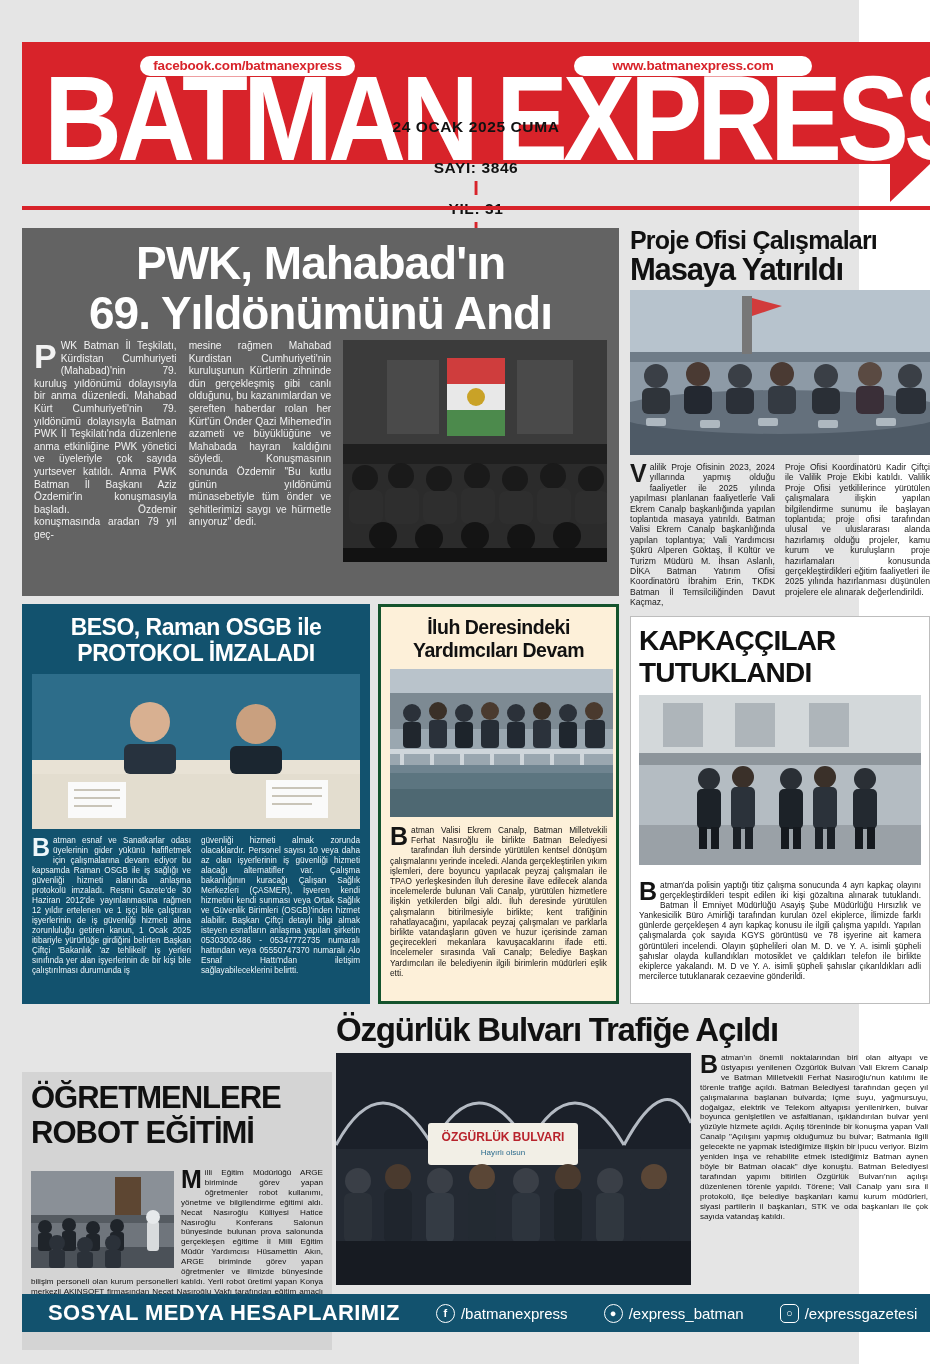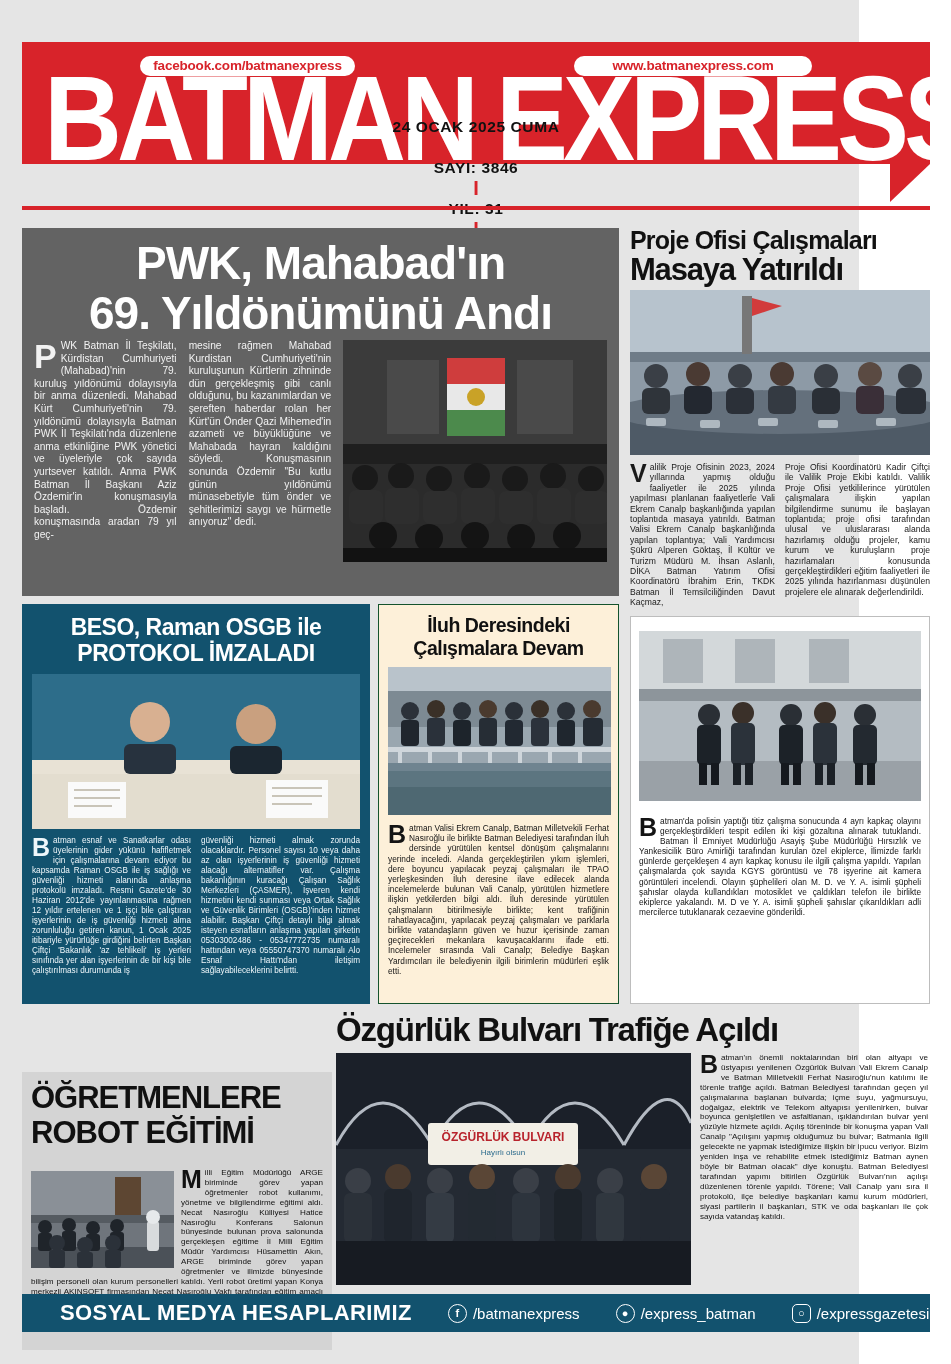--- a/index.html
+++ b/index.html
@@ -91,21 +91,21 @@
     background:#12526e; color:#fff; padding:10px 10px 8px 10px;
   }
   .beso h2 { font-size:23px; line-height:26px; font-weight:bold; text-align:center; letter-spacing:-0.5px; }
   .beso-photo { margin-top:8px; width:328px; height:155px; position:relative; overflow:hidden; background:#143f55; }
   .beso-cols { display:flex; gap:10px; margin-top:7px; }
   .beso-col { width:159px; font-size:8.2px; line-height:10px; text-align:justify; color:#eef6fa; }
 
   
   .iluh {
     position:absolute; left:378px; top:604px; width:241px; height:400px;
-    background:#fdf0d9; padding:9px 9px 8px 9px; border:1px solid #14532d;
+    background:#fdf0d9; padding:9px 9px 8px 9px; border:3px solid #14532d;
   }
   .iluh h2 { font-size:19.5px; line-height:23px; font-weight:bold; text-align:center; color:#111; letter-spacing:-0.5px; }
   .iluh-photo { margin-top:7px; width:223px; height:148px; position:relative; overflow:hidden; background:#8a9aa6; }
   .iluh-body { margin-top:8px; font-size:8.3px; line-height:10.2px; text-align:justify; color:#141414; }
 
   
   .kapkac {
     position:absolute; left:630px; top:616px; width:300px; height:388px;
     background:#fff; border:1px solid #bdbdbd; padding:8px 8px 6px 8px;
   }
@@ -128,21 +128,21 @@
   
   .ozgur { position:absolute; left:336px; top:1012px; width:594px; height:278px; }
   .ozgur h2 { font-size:33px; line-height:36px; font-weight:bold; color:#111; letter-spacing:-1.2px; }
   .ozgur-row { display:flex; gap:9px; margin-top:5px; }
   .ozgur-photo { width:355px; height:232px; position:relative; overflow:hidden; background:#2e3540;text-align:right; }
   .ozgur-body { width:228px; font-size:8.1px; line-height:9.9px; text-align:justify; color:#141414; }
 
   
   .footer {
     position:absolute; left:22px; top:1294px; width:908px; height:38px;
-    background:#12526e; color:#fff; display:flex; align-items:center; padding-left:38px; gap:22px;
+    background:#12526e; color:#fff; display:flex; align-items:center; padding-left:26px; gap:22px;
   }
   .footer-title { font-size:22px; font-weight:bold; letter-spacing:0.4px; }
   .social { display:flex; align-items:center; gap:6px; font-size:15px; margin-left:14px; }
   .sicon {
     width:19px; height:19px; border:1.6px solid #fff; border-radius:50%;
     display:flex; align-items:center; justify-content:center; font-size:11px; font-weight:bold;
   }
   .sicon.ig { border-radius:5px; }
 
   
@@ -306,21 +306,21 @@
     </div>
     <div class="beso-cols">
       <div class="beso-col dc">Batman esnaf ve Sanatkarlar odası üyelerinin gider yükünü hafifletmek için çalışmalarına devam ediyor bu kapsamda Raman OSGB ile iş sağlığı ve güvenliği hizmeti alanında anlaşma protokolü imzaladı. Resmi Gazete'de 30 Haziran 2012'de yayınlanmasına rağmen 12 yıldır ertelenen ve 1 işçi bile çalıştıran işyerlerinin de iş güvenliği hizmeti alma zorunluluğu getiren kanun, 1 Ocak 2025 itibariyle yürürlüğe girdiğini belirten Başkan Çiftçi 'Bakanlık 'az tehlikeli' iş yerleri sınıfında yer alan işyerlerinin de bir kişi bile çalıştırılması durumunda iş</div>
       <div class="beso-col">güvenliği hizmeti almak zorunda olacaklardır. Personel sayısı 10 veya daha az olan işyerlerinin iş güvenliği hizmeti alacağı alternatifler var. Çalışma bakanlığının kuracağı Çalışan Sağlık Merkezleri (ÇASMER), İşveren kendi hizmetini kendi sunması veya Ortak Sağlık ve Güvenlik Birimleri (OSGB)'inden hizmet alabilir. Başkan Çiftçi detaylı bilgi almak isteyen esnafların anlaşma yapılan şirketin 05303002486 - 05347772735 numaralı hattından veya 05550747370 numaralı Alo Esnaf Hattı'ndan iletişim sağlayabileceklerini belirtti.</div>
     </div>
   </div>
 
   <div class="iluh">
     <h2>
       <span>İluh Deresindeki</span><br>
-      <span>Çalışmalara Devam</span>
+      <span>Yardımcıları Devam</span>
     </h2>
     <div class="iluh-photo">
       <svg width="223" height="148" viewBox="0 0 223 148">
         <rect width="223" height="148" fill="#9aa7b0"></rect>
         <rect x="0" y="0" width="223" height="28" fill="#b9c3cb"></rect>
         <rect x="0" y="24" width="223" height="36" fill="#7d8a93"></rect>
 
         <g>
           <circle cx="22" cy="44" r="9" fill="#2b3139"></circle>
             <rect x="13" y="53" width="18" height="26" rx="4" fill="#20262d"></rect>
@@ -353,20 +353,24 @@
 
         <rect x="0" y="96" width="223" height="52" fill="#6f8490"></rect>
         <rect x="0" y="104" width="223" height="44" fill="#5c7580"></rect>
         <rect x="0" y="120" width="223" height="28" fill="#4e6872"></rect>
       </svg>
     </div>
     <div class="iluh-body dc">Batman Valisi Ekrem Canalp, Batman Milletvekili Ferhat Nasıroğlu ile birlikte Batman Belediyesi tarafından İluh dersinde yürütülen kentsel dönüşüm çalışmalarını yerinde inceledi. Alanda gerçekleştirilen yıkım işlemleri, dere boyuncu yapılacak peyzaj çalışmaları ile TPAO yerleşkesinden İluh deresine ilave edilecek alanda incelemelerde bulunan Vali Canalp, yürütülen hizmetlere ilişkin yetkilerden bilgi aldı. İluh deresinde yürütülen çalışmaların bitirilmesiyle birlikte; kent trafiğinin rahatlayacağını, yapılacak peyzaj çalışmaları ve parklarla birlikte vatandaşların güven ve huzur içerisinde zaman geçirecekleri mekanlara kavuşacaklarını ifade etti. İncelemeler sırasında Vali Canalp; Belediye Başkan Yardımcıları ile belediyenin ilgili birimlerin müdürleri eşlik etti.</div>
   </div>
 
   <div class="kapkac">
+    <h2>
+      <span>KAPKAÇÇILAR</span><br>
+      <span>TUTUKLANDI</span>
+    </h2>
     <div class="kapkac-photo">
       <svg width="282" height="170" viewBox="0 0 282 170">
         <rect width="282" height="170" fill="#b4bcc2"></rect>
         <rect x="0" y="0" width="282" height="64" fill="#c9d0d4"></rect>
         <rect x="0" y="58" width="282" height="12" fill="#8d959b"></rect>
         <rect x="0" y="130" width="282" height="40" fill="#9aa1a7"></rect>
 
         <rect x="0" y="0" width="282" height="58" fill="#d3d8da"></rect>
         <rect x="24" y="8" width="40" height="44" fill="#aeb5ba"></rect>
         <rect x="96" y="8" width="40" height="44" fill="#aeb5ba"></rect>

